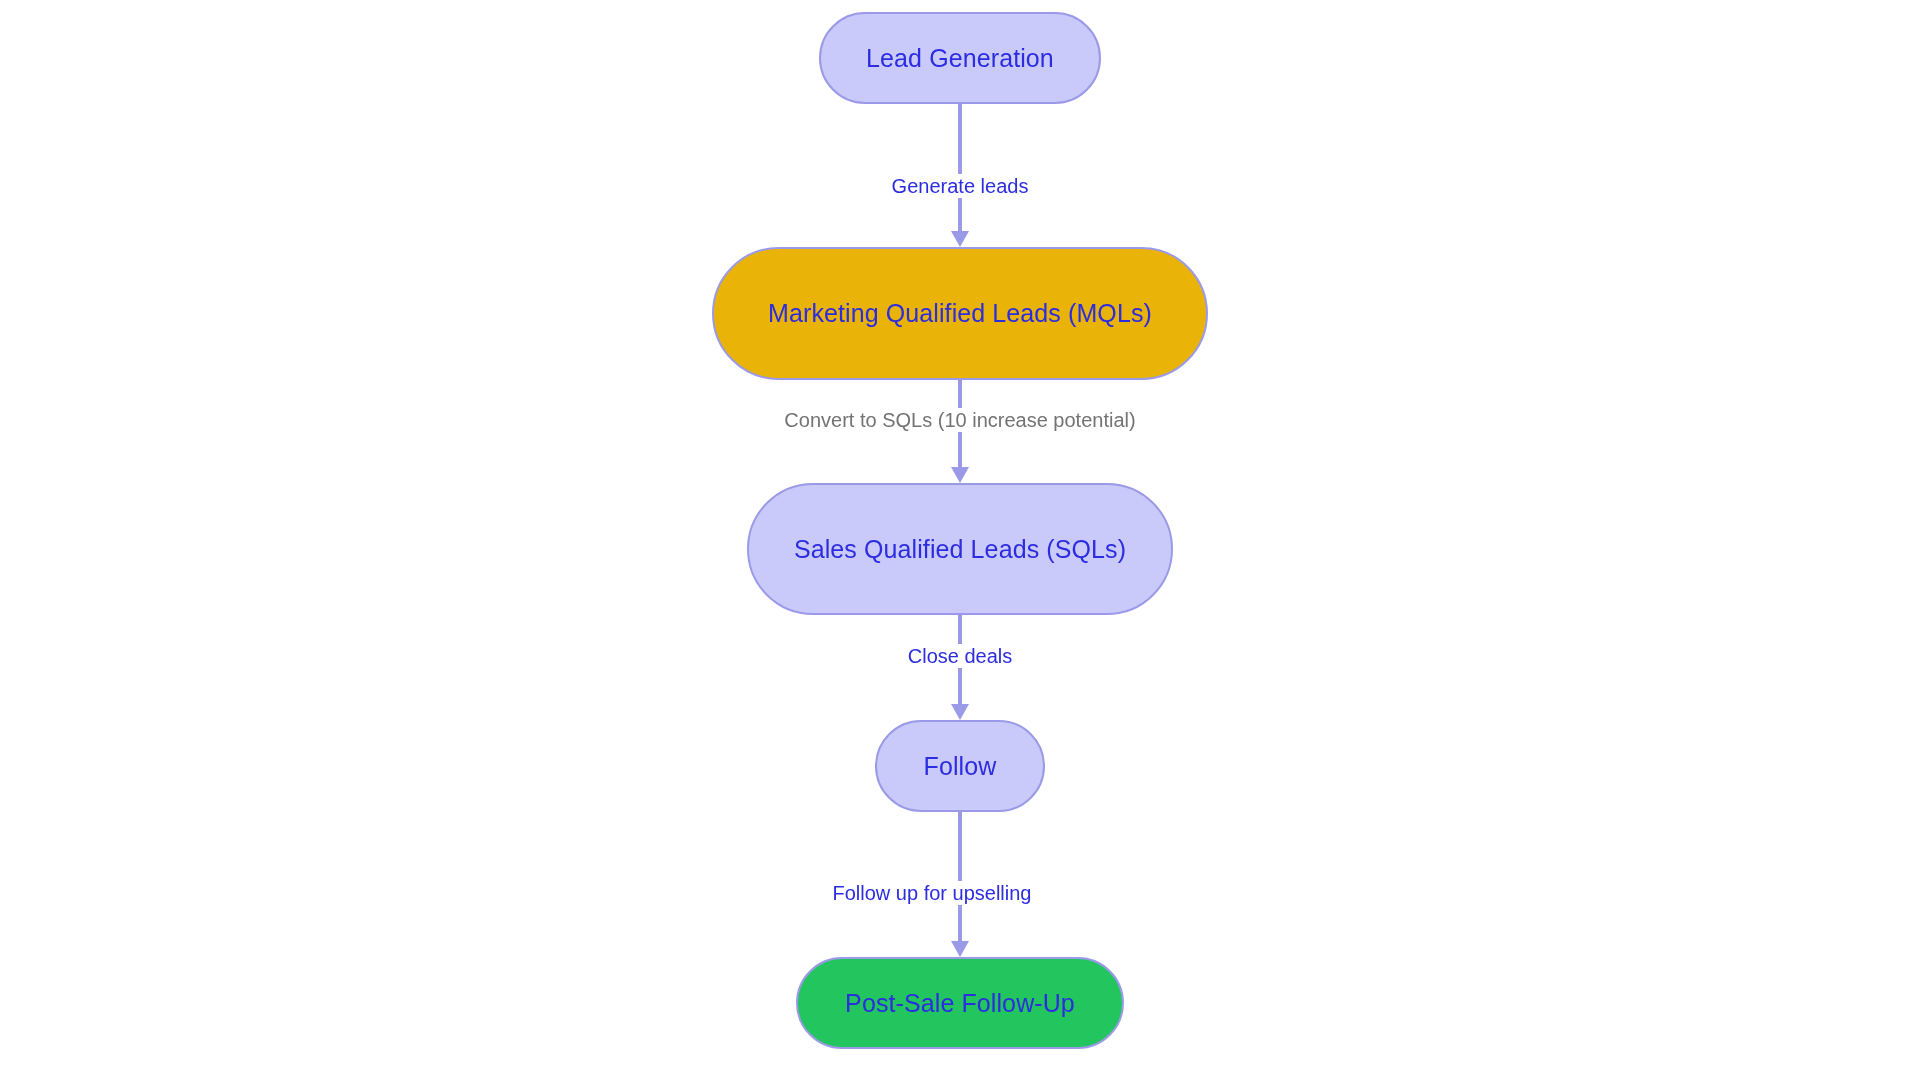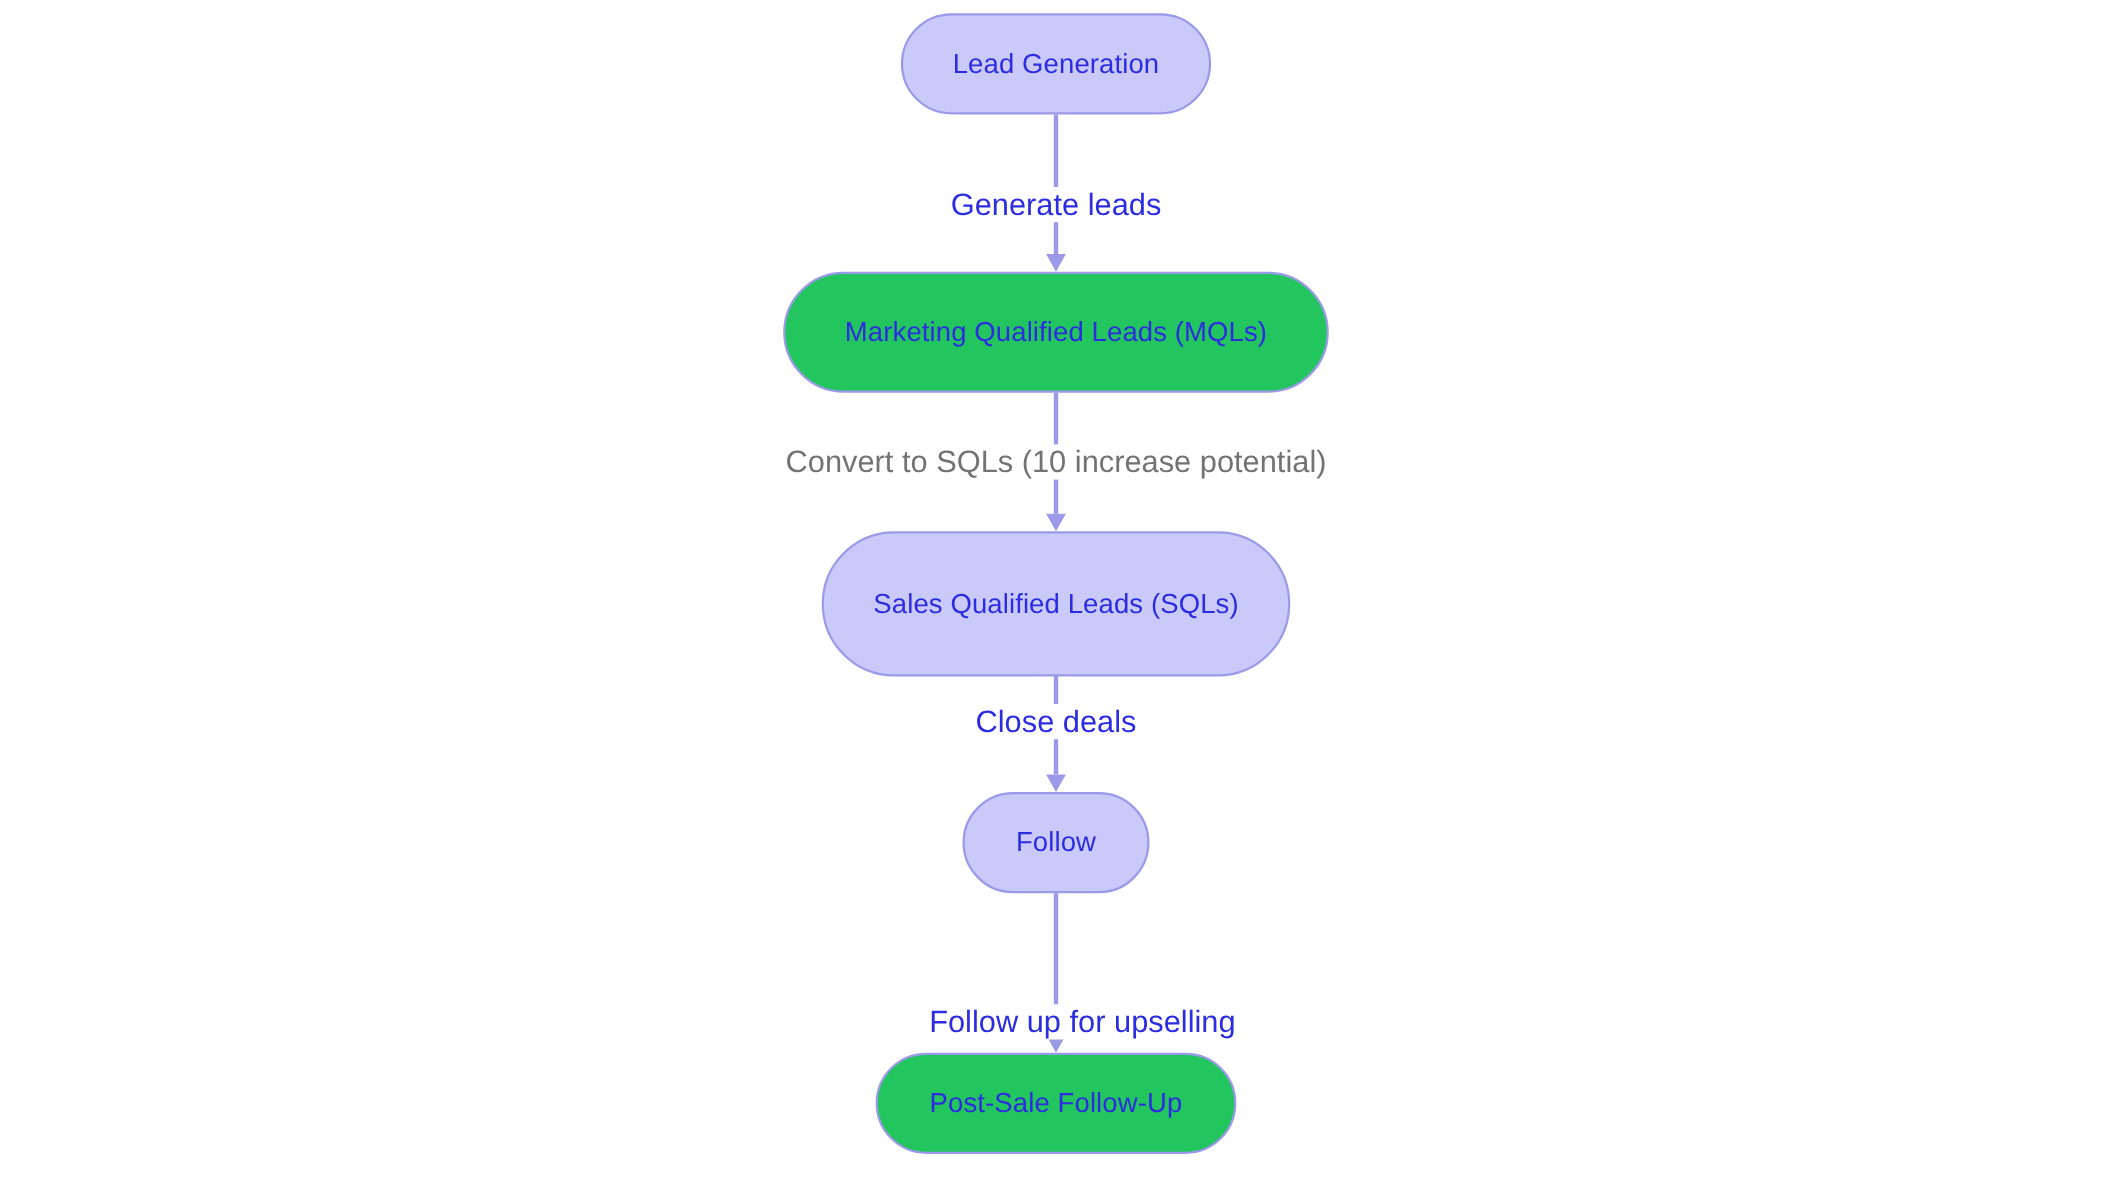--- a/index.html
+++ b/index.html
@@ -42,21 +42,21 @@
     font-size: 25px;
     font-weight: 400;
     letter-spacing: 0.1px;
     white-space: nowrap;
     line-height: 1;
   }
   .edge-label {
     position: absolute;
     transform: translate(-50%, -50%);
     color: #2c2ce0;
-    font-size: 28px;
+    font-size: 20px;
     font-weight: 400;
     white-space: nowrap;
     line-height: 1;
     background: #ffffff;
     padding: 2px 6px;
   }
 </style>
 </head>
 <body>
 
@@ -70,33 +70,33 @@
       <line x1="960" y1="593" x2="960" y2="704" stroke="#9a9ae8" stroke-width="4"></line>
       <polygon points="951,704 969,704 960,720" fill="#9a9ae8"></polygon>
       <line x1="960" y1="812" x2="960" y2="941" stroke="#9a9ae8" stroke-width="4"></line>
       <polygon points="951,941 969,941 960,957" fill="#9a9ae8"></polygon>
     </svg>
 
   <div id="node-layer">
       <div class="node" style="left: 960px; top: 12px; width: 282px; height: 92px; background: rgb(201, 202, 249); border-color: rgb(154, 154, 232);">
         <span class="node-label" style="color: rgb(44, 44, 224);">Lead Generation</span>
       </div>
-      <div class="node" style="left: 960px; top: 247px; width: 496px; height: 110px; background: #22c55e; border-color: rgb(154, 154, 232);">
+      <div class="node" style="left: 960px; top: 247px; width: 496px; height: 133px; background: #eab308; border-color: rgb(154, 154, 232);">
         <span class="node-label" style="color: rgb(44, 44, 224);">Marketing Qualified Leads (MQLs)</span>
       </div>
       <div class="node" style="left: 960px; top: 483px; width: 426px; height: 132px; background: rgb(201, 202, 249); border-color: rgb(154, 154, 232);">
         <span class="node-label" style="color: rgb(44, 44, 224);">Sales Qualified Leads (SQLs)</span>
       </div>
       <div class="node" style="left: 960px; top: 720px; width: 170px; height: 92px; background: rgb(201, 202, 249); border-color: rgb(154, 154, 232);">
         <span class="node-label" style="color: rgb(44, 44, 224);">Follow</span>
       </div>
       <div class="node" style="left: 960px; top: 957px; width: 328px; height: 92px; background: #22c55e; border-color: rgb(154, 154, 232);">
         <span class="node-label" style="color: rgb(44, 44, 224);">Post-Sale Follow-Up</span>
       </div>
     </div>
   <div id="edge-label-layer">
       <div class="edge-label" style="left: 960px; top: 186px; color: rgb(44, 44, 224);">Generate leads</div>
       <div class="edge-label" style="left: 960px; top: 420px; color: #737373;">Convert to SQLs (10 increase potential)</div>
       <div class="edge-label" style="left: 960px; top: 656px; color: rgb(44, 44, 224);">Close deals</div>
-      <div class="edge-label" style="left: 984px; top: 893px; color: rgb(44, 44, 224); margin-top: 36px;">Follow up for upselling</div>
+      <div class="edge-label" style="left: 932px; top: 893px; color: rgb(44, 44, 224);">Follow up for upselling</div>
     </div>
 
 </div>
 
 </body></html>

